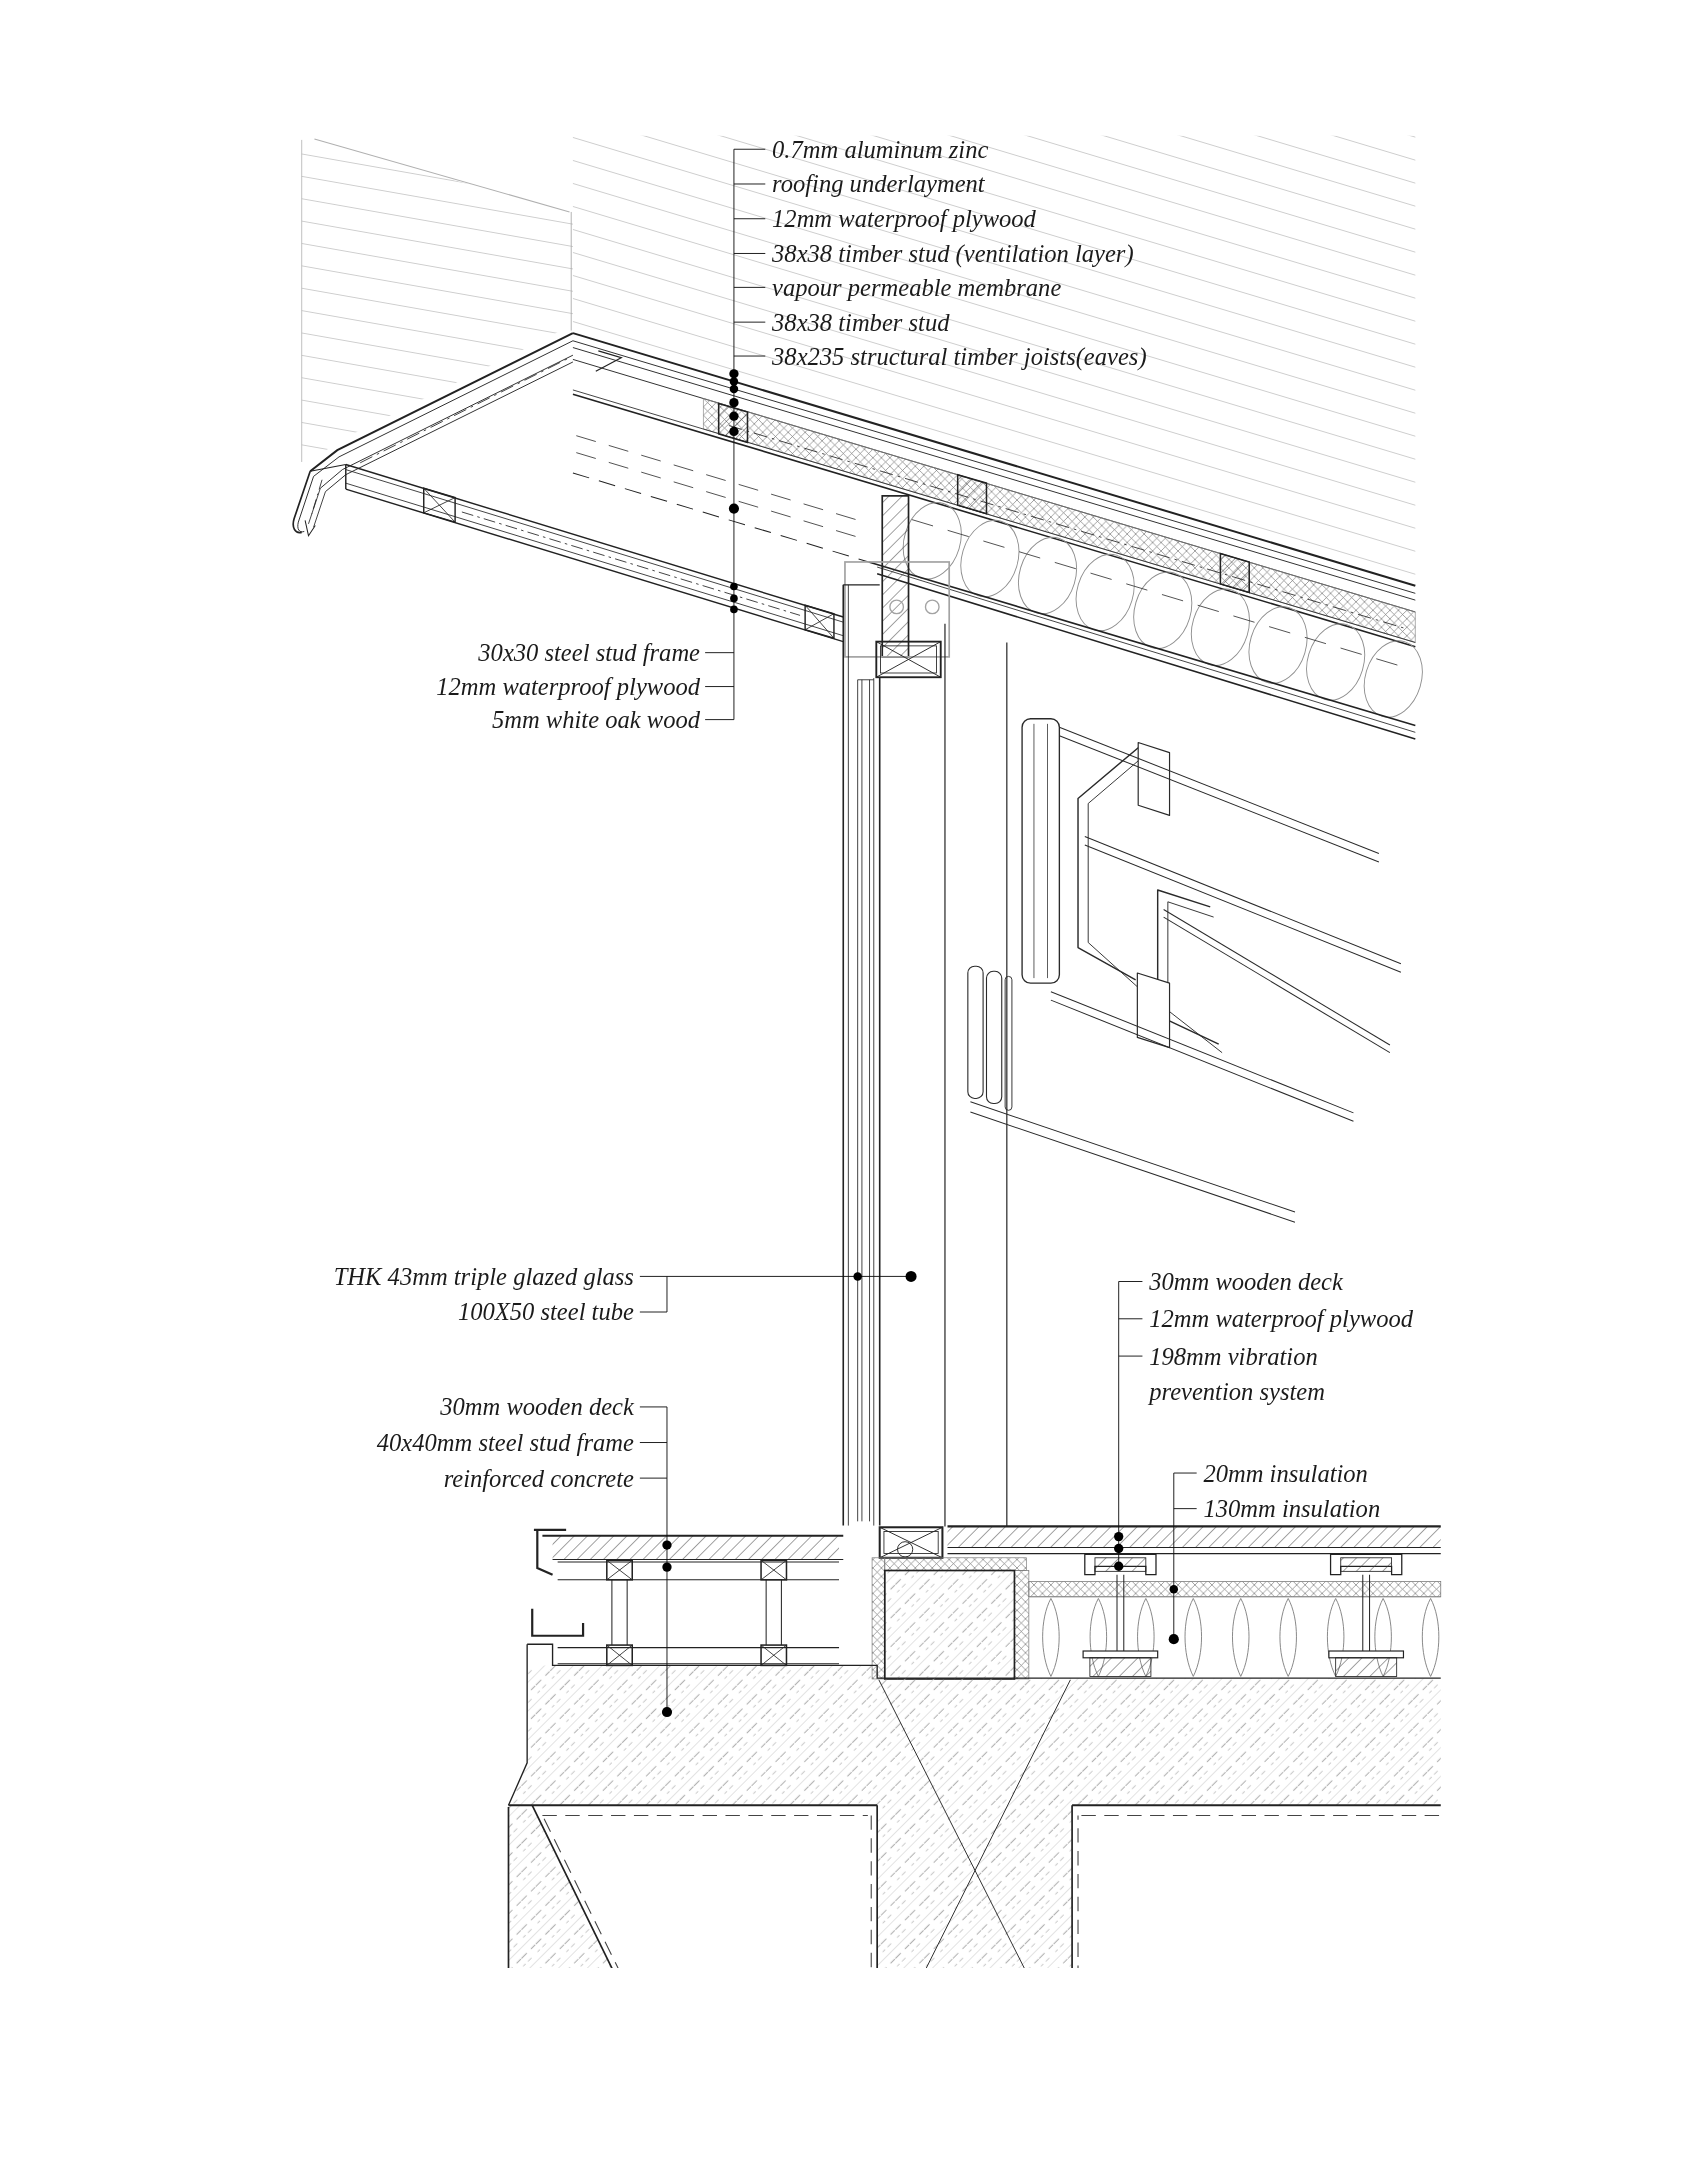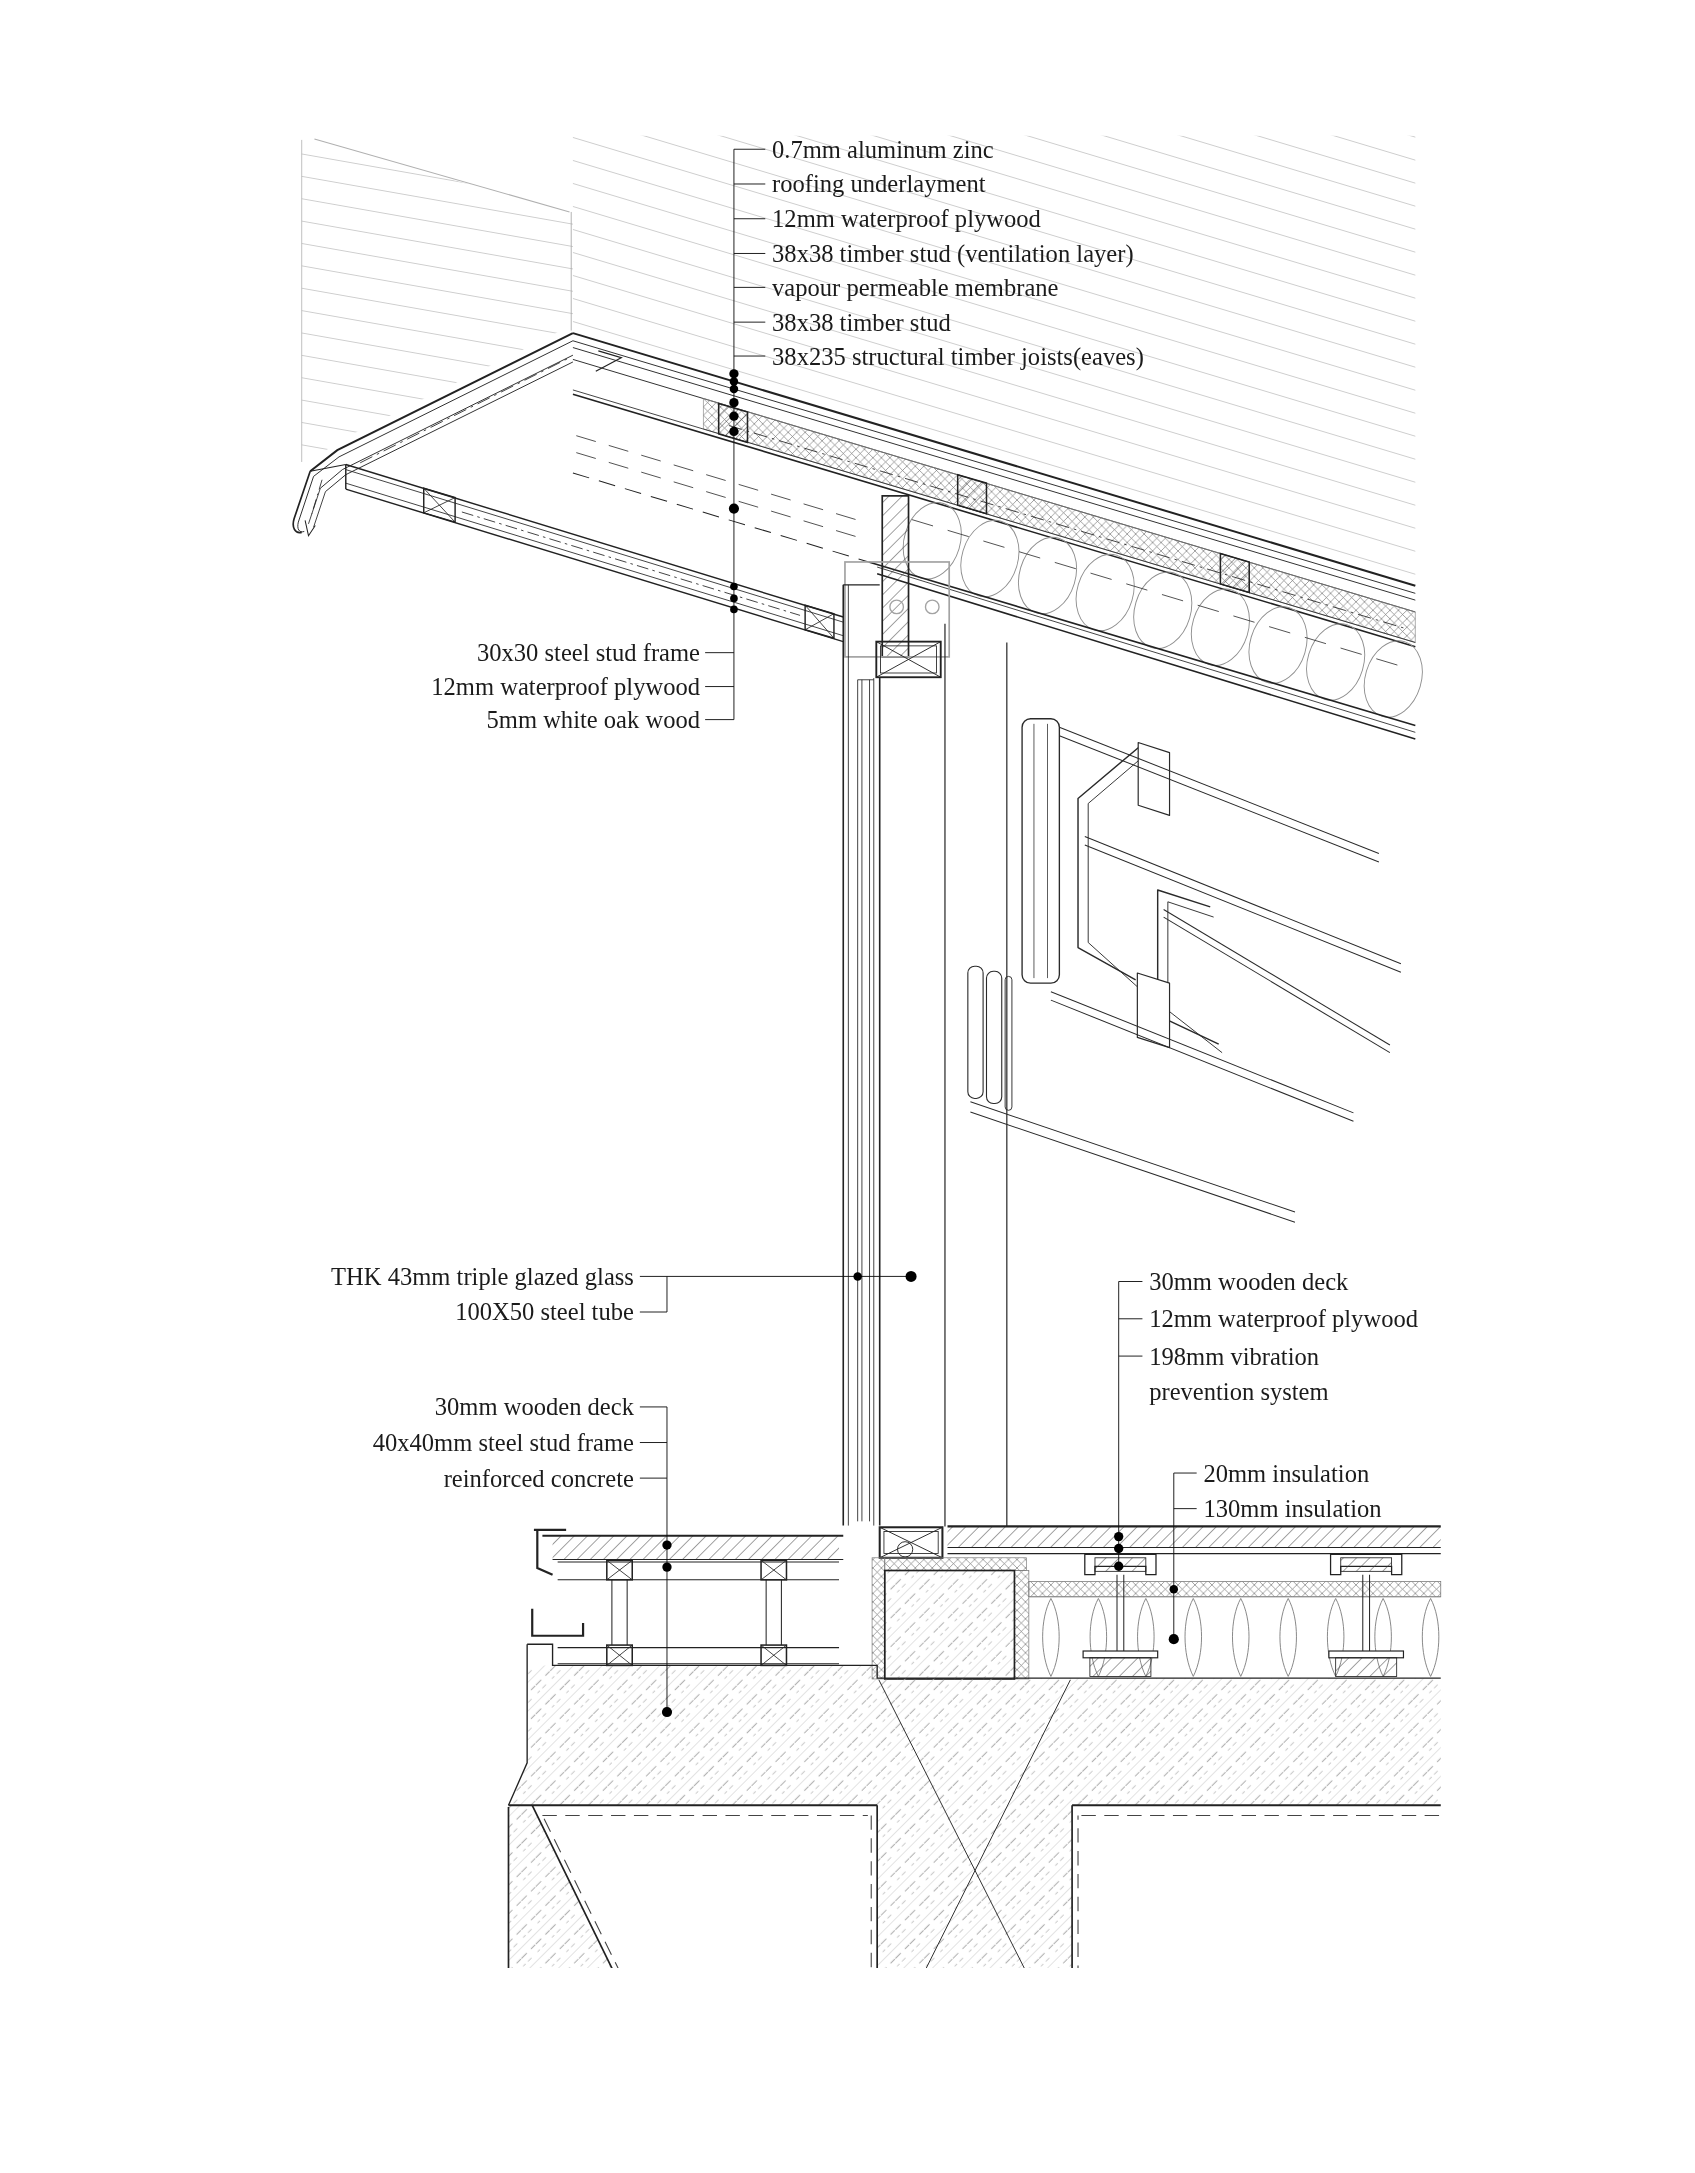--- a/index.html
+++ b/index.html
@@ -1,16 +1,16 @@
 <!DOCTYPE html>
 <html style="font-size:13.6px"><head>
 <meta charset="utf-8">
 <style>
   html,body{margin:0;padding:0;background:#ffffff;}
-  .stage{position:relative;width:1695px;height:1968px;background:#fff;font-family:"Liberation Serif","DejaVu Serif",serif;}
+  .stage{position:relative;width:1695px;height:1968px;background:#fff;font-family:"Liberation Serif","DejaVu Serif",serif;font-style:italic;}
   svg{display:block}
   text{font-family:"Liberation Serif","DejaVu Serif",serif;font-size:29px;fill:#1b1b1b;}
   .lbl2{font-size:29px;}
 </style>
 </head>
 <body>
 
 <div class="stage">
 <svg width="1695" height="2174" viewBox="0 0 2000 2565">
   <defs>

